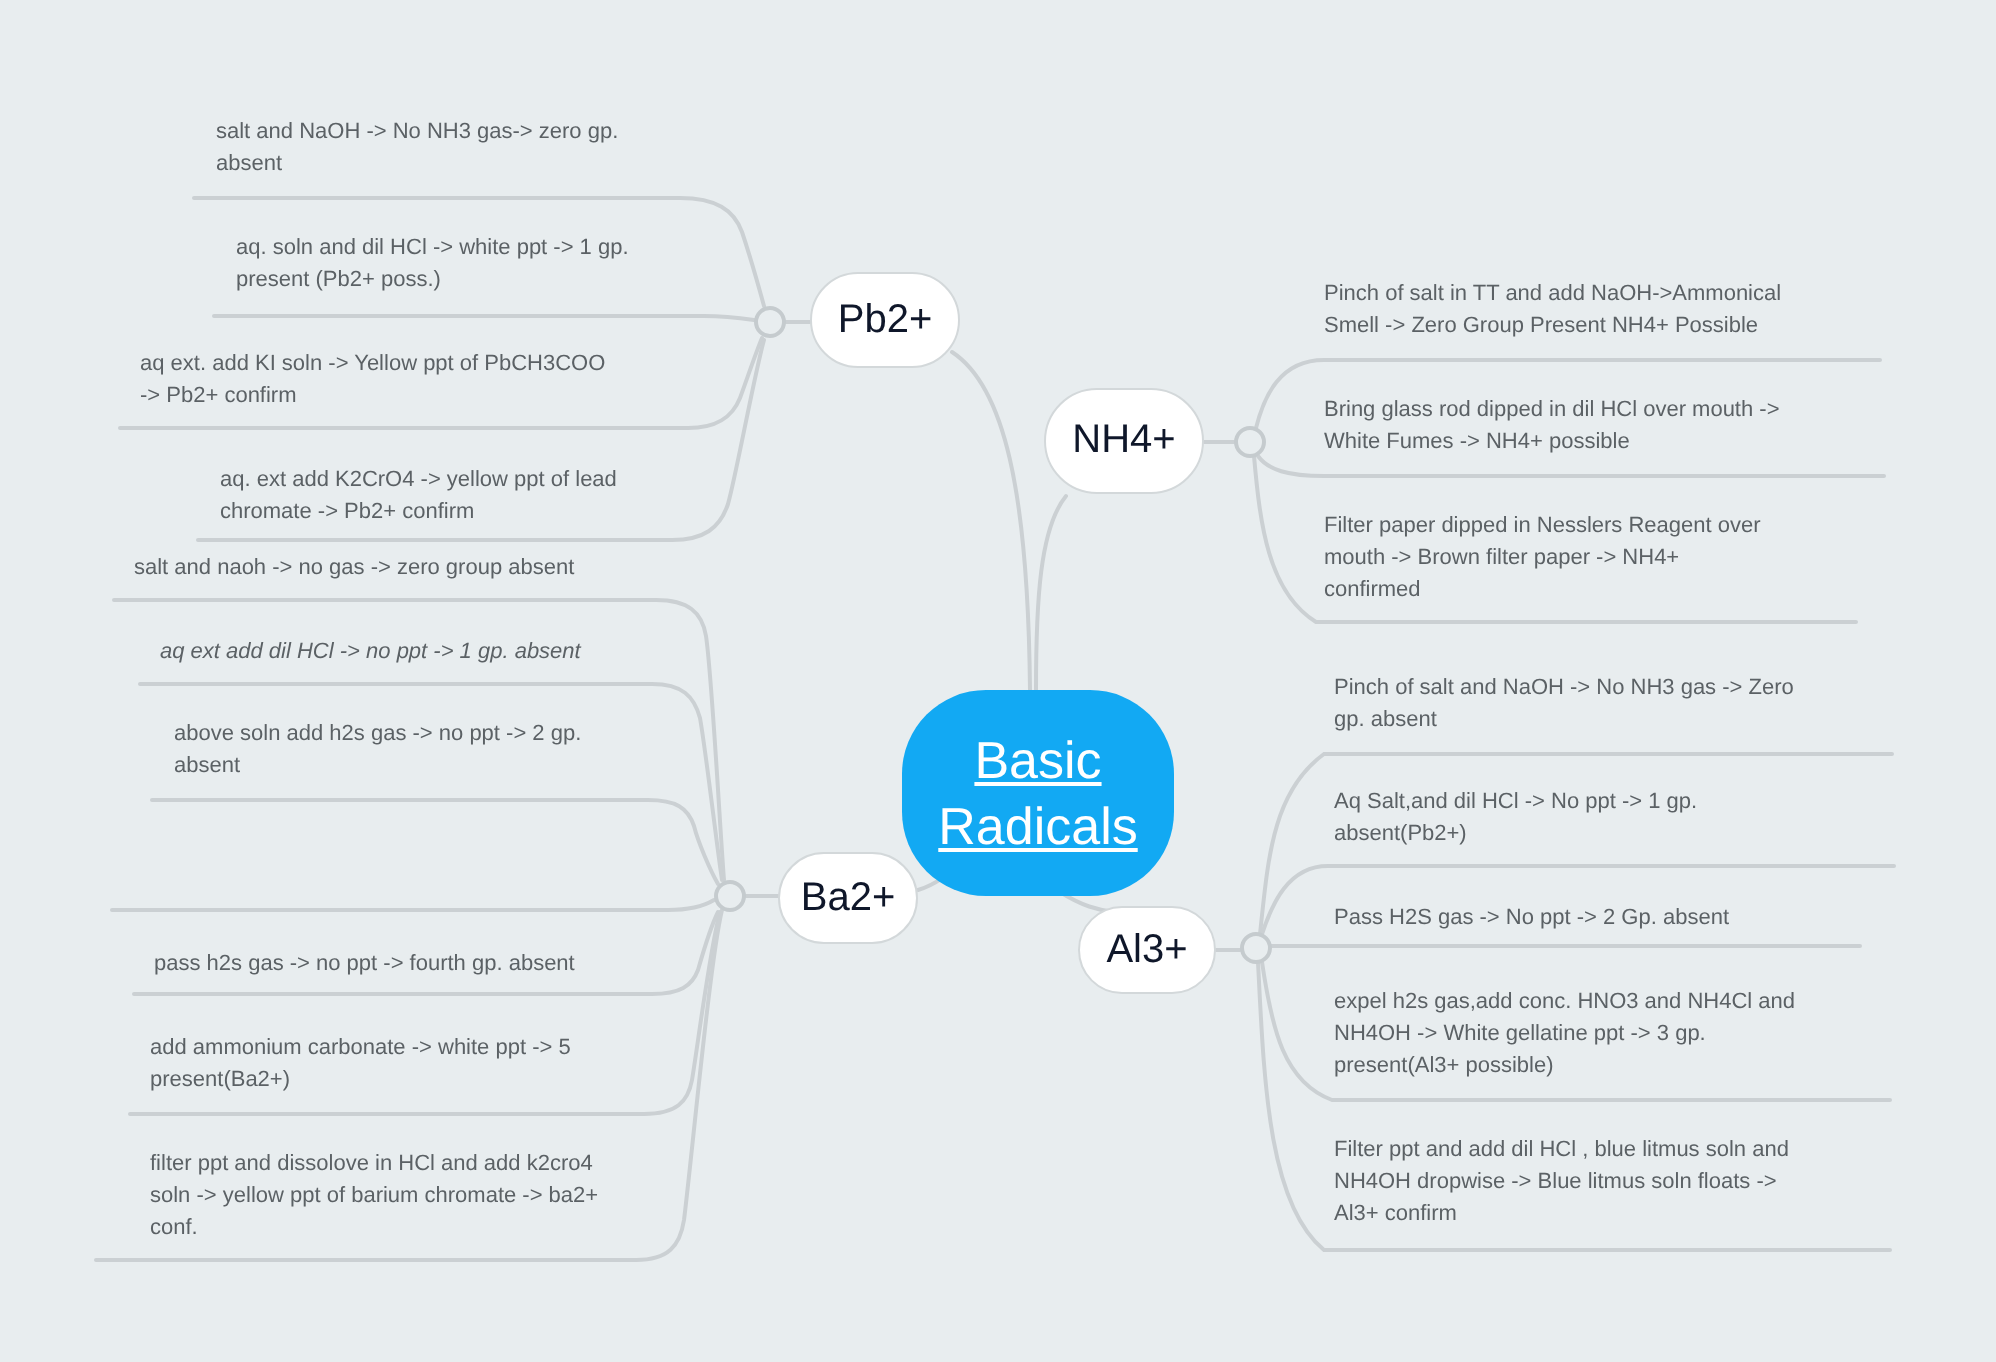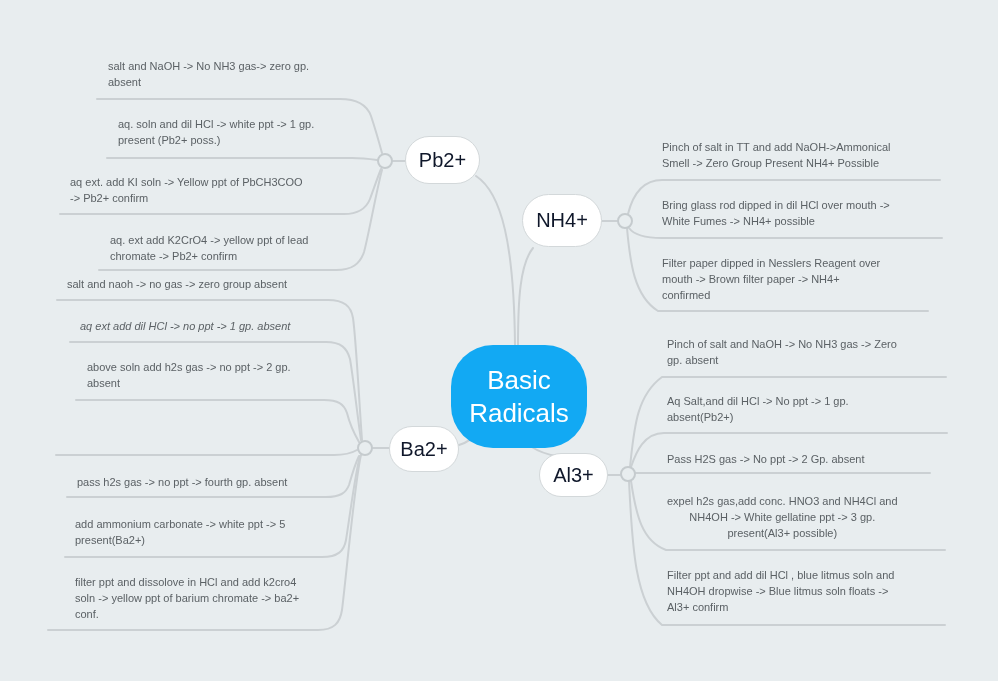--- a/index.html
+++ b/index.html
@@ -30,20 +30,21 @@
   }
   .center-node{
     position:absolute;
     left:451px;top:345px;width:136px;height:103px;
     border-radius:42px;
     background:#12a9f3;
     color:#ffffff;
     font-size:26px;line-height:33px;
     display:flex;align-items:center;justify-content:center;
     text-align:center;
+    text-decoration:underline;
   }
   .center-node span{width:120px;}
 </style>
 </head>
 <body>
 
 <div class="canvas">
 
   <svg class="edges" width="998" height="681" viewBox="0 0 998 681">
     <g stroke="#cbd0d3" stroke-width="2" fill="none" stroke-linecap="round">
@@ -132,20 +133,20 @@
 present(Ba2+)</div>
   <div class="leaf" style="left:58px;top:574px;margin-left:17px;">filter ppt and dissolove in HCl and add k2cro4
 soln -&gt; yellow ppt of barium chromate -&gt; ba2+
 conf.</div>
 
   <div class="leaf" style="left:667px;top:336px;">Pinch of salt and NaOH -&gt; No NH3 gas -&gt; Zero
 gp. absent</div>
   <div class="leaf" style="left:667px;top:393px;">Aq Salt,and dil HCl -&gt; No ppt -&gt; 1 gp.
 absent(Pb2+)</div>
   <div class="leaf" style="left:667px;top:451px;">Pass H2S gas -&gt; No ppt -&gt; 2 Gp. absent</div>
-  <div class="leaf" style="left:667px;top:493px;text-align:center;">expel h2s gas,add conc. HNO3 and NH4Cl and
+  <div class="leaf" style="left:667px;top:493px;">expel h2s gas,add conc. HNO3 and NH4Cl and
 NH4OH -&gt; White gellatine ppt -&gt; 3 gp.
 present(Al3+ possible)</div>
   <div class="leaf" style="left:667px;top:567px;">Filter ppt and add dil HCl , blue litmus soln and
 NH4OH dropwise -&gt; Blue litmus soln floats -&gt;
 Al3+ confirm</div>
 
 </div>
 
 </body></html>

